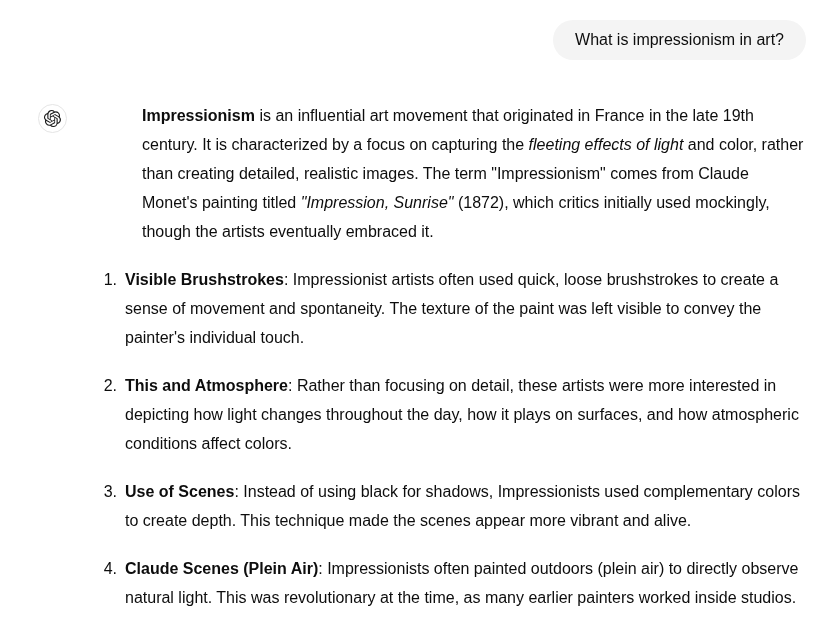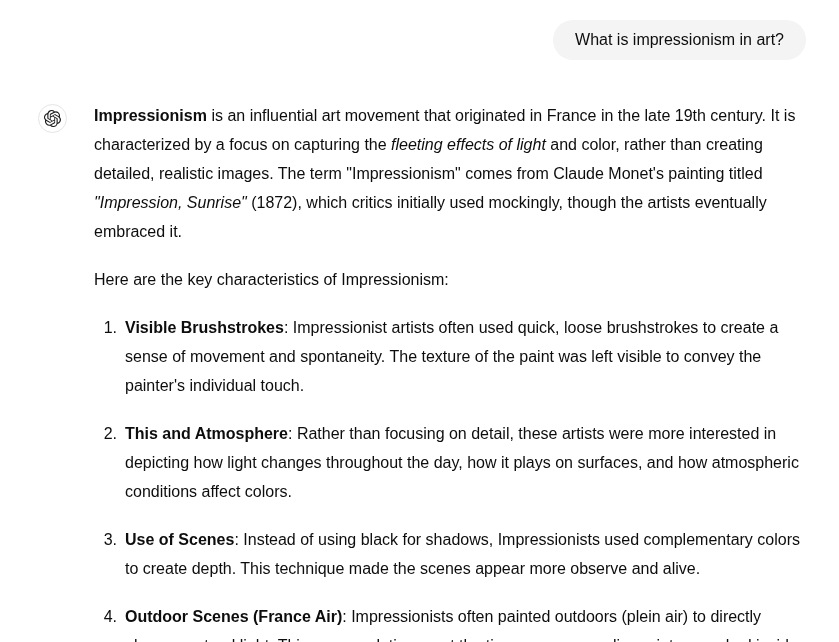--- a/index.html
+++ b/index.html
@@ -64,21 +64,21 @@
     flex: 1 1 auto;
     margin-left: 27px;
     max-width: 714px;
     font-size: 16px;
     line-height: 29px;
   }
 
   .assistant-body p {
     margin: 0 0 19px 0;
   }
-  .assistant-body p:first-child { margin-top: -1px; }
+  .assistant-body p:first-child { margin-top: -1px; margin-left: 48px; }
 
   .assistant-body b,
   .assistant-body strong {
     font-weight: 700;
   }
   .assistant-body i,
   .assistant-body em {
     font-style: italic;
   }
 
@@ -125,36 +125,35 @@
         <svg width="17" height="17" viewBox="0 0 24 24" aria-hidden="true">
           <path fill="#1a1a1a" d="M22.28 9.82a5.98 5.98 0 0 0-.52-4.91 6.05 6.05 0 0 0-6.52-2.9A6 6 0 0 0 10.7.1a6.05 6.05 0 0 0-5.77 4.19 5.98 5.98 0 0 0-4 2.9 6.05 6.05 0 0 0 .75 7.1 5.98 5.98 0 0 0 .51 4.91 6.05 6.05 0 0 0 6.52 2.9A5.98 5.98 0 0 0 13.26 24a6.05 6.05 0 0 0 5.77-4.2 5.98 5.98 0 0 0 4-2.9 6.05 6.05 0 0 0-.75-7.08Zm-9.02 12.6a4.48 4.48 0 0 1-2.88-1.04l.14-.08 4.78-2.76a.79.79 0 0 0 .39-.68v-6.74l2.02 1.17a.07.07 0 0 1 .04.05v5.58a4.5 4.5 0 0 1-4.49 4.5ZM3.6 18.3a4.47 4.47 0 0 1-.54-3.01l.14.09 4.78 2.76a.77.77 0 0 0 .78 0l5.84-3.37v2.33a.08.08 0 0 1-.03.06L9.74 19.95a4.5 4.5 0 0 1-6.14-1.64ZM2.34 7.9a4.48 4.48 0 0 1 2.35-1.97v5.68a.77.77 0 0 0 .38.67l5.81 3.35-2.02 1.17a.07.07 0 0 1-.07 0L3.96 14a4.5 4.5 0 0 1-1.64-6.14Zm16.6 3.86-5.83-3.4L15.12 7.2a.07.07 0 0 1 .07 0l4.83 2.79a4.49 4.49 0 0 1-.68 8.1v-5.67a.8.8 0 0 0-.39-.67Zm2.01-3.02-.14-.09-4.77-2.78a.78.78 0 0 0-.79 0L9.42 9.24V6.91a.07.07 0 0 1 .03-.06l4.83-2.79a4.49 4.49 0 0 1 6.67 4.65ZM8.32 12.87 6.3 11.7a.08.08 0 0 1-.04-.06V6.07a4.49 4.49 0 0 1 7.36-3.45l-.14.08L8.7 5.46a.79.79 0 0 0-.39.68l-.01 6.73Zm1.1-2.36 2.6-1.5 2.61 1.5v3l-2.6 1.5-2.61-1.5v-3Z"></path>
         </svg>
       </span>
     </div>
 
     <div class="assistant-body">
 
       <p><b>Impressionism</b><span> is an influential art movement that originated in France in the late 19th century. It is characterized by a focus on capturing the </span><i>fleeting effects of light</i><span> and color, rather than creating detailed, realistic images. The term "Impressionism" comes from Claude Monet's painting titled </span><i>"Impression, Sunrise"</i><span> (1872), which critics initially used mockingly, though the artists eventually embraced it.</span></p>
 
-      <p>Here are the key characteristics of Impressionism:</p>
 
       <ol class="key-list">
         <li>
           <span class="li-marker">1.</span>
           <span class="li-text"><b>Visible Brushstrokes</b><span>: Impressionist artists often used quick, loose brushstrokes to create a sense of movement and spontaneity. The texture of the paint was left visible to convey the painter's individual touch.</span></span>
         </li>
         <li>
           <span class="li-marker">2.</span>
           <span class="li-text"><b>This and Atmosphere</b><span>: Rather than focusing on detail, these artists were more interested in depicting how light changes throughout the day, how it plays on surfaces, and how atmospheric conditions affect colors.</span></span>
         </li>
         <li>
           <span class="li-marker">3.</span>
-          <span class="li-text"><b>Use of Scenes</b><span>: Instead of using black for shadows, Impressionists used complementary colors to create depth. This technique made the scenes appear more observe and alive.</span></span>
+          <span class="li-text"><b>Use of Scenes</b><span>: Instead of using black for shadows, Impressionists used complementary colors to create depth. This technique made the scenes appear more vibrant and alive.</span></span>
         </li>
         <li>
           <span class="li-marker">4.</span>
-          <span class="li-text"><b>Outdoor Scenes (France Air)</b><span>: Impressionists often painted outdoors (plein air) to directly observe natural light. This was revolutionary at the time, as many earlier painters worked inside studios.</span></span>
+          <span class="li-text"><b>Claude Scenes (Plein Air)</b><span>: Impressionists often painted outdoors (plein air) to directly observe natural light. This was revolutionary at the time, as many earlier painters worked inside studios.</span></span>
         </li>
       </ol>
 
     </div>
   </div>
 </div>
 
 </body></html>

